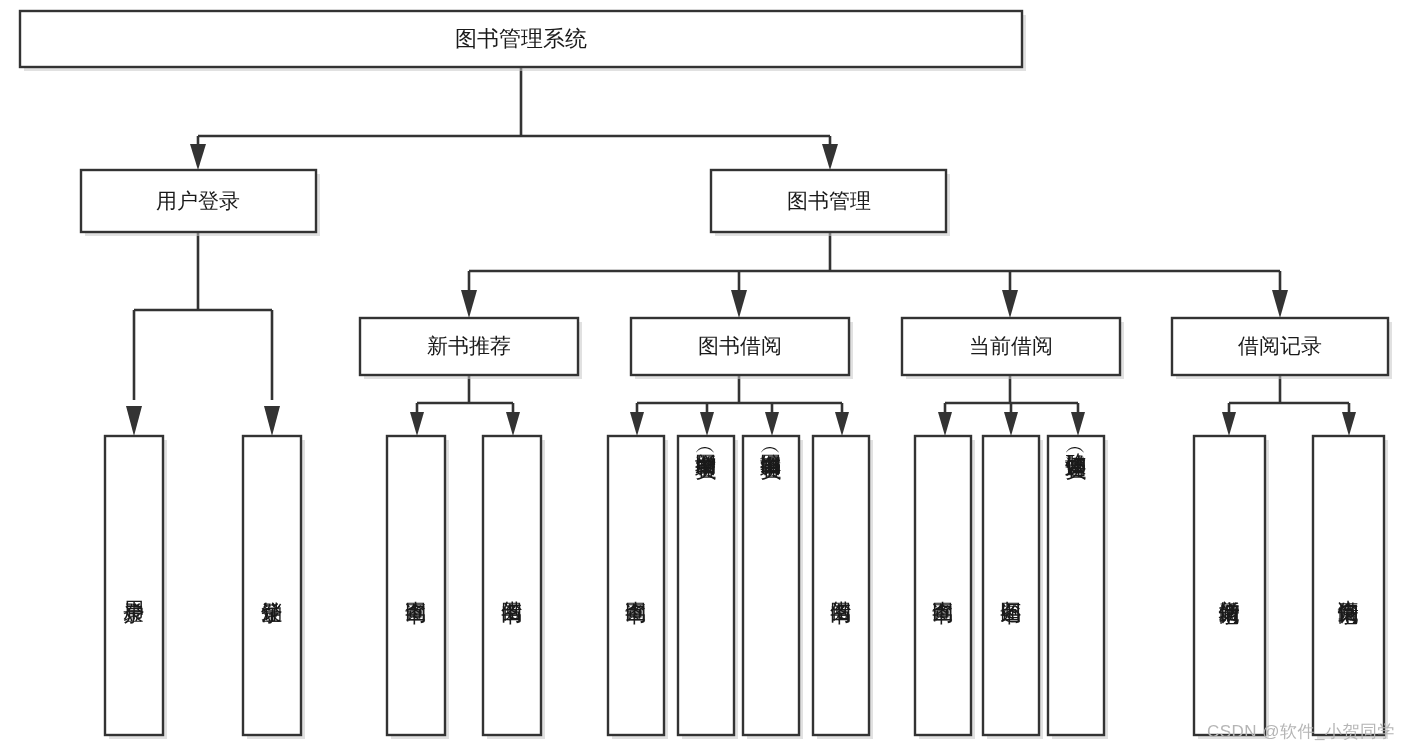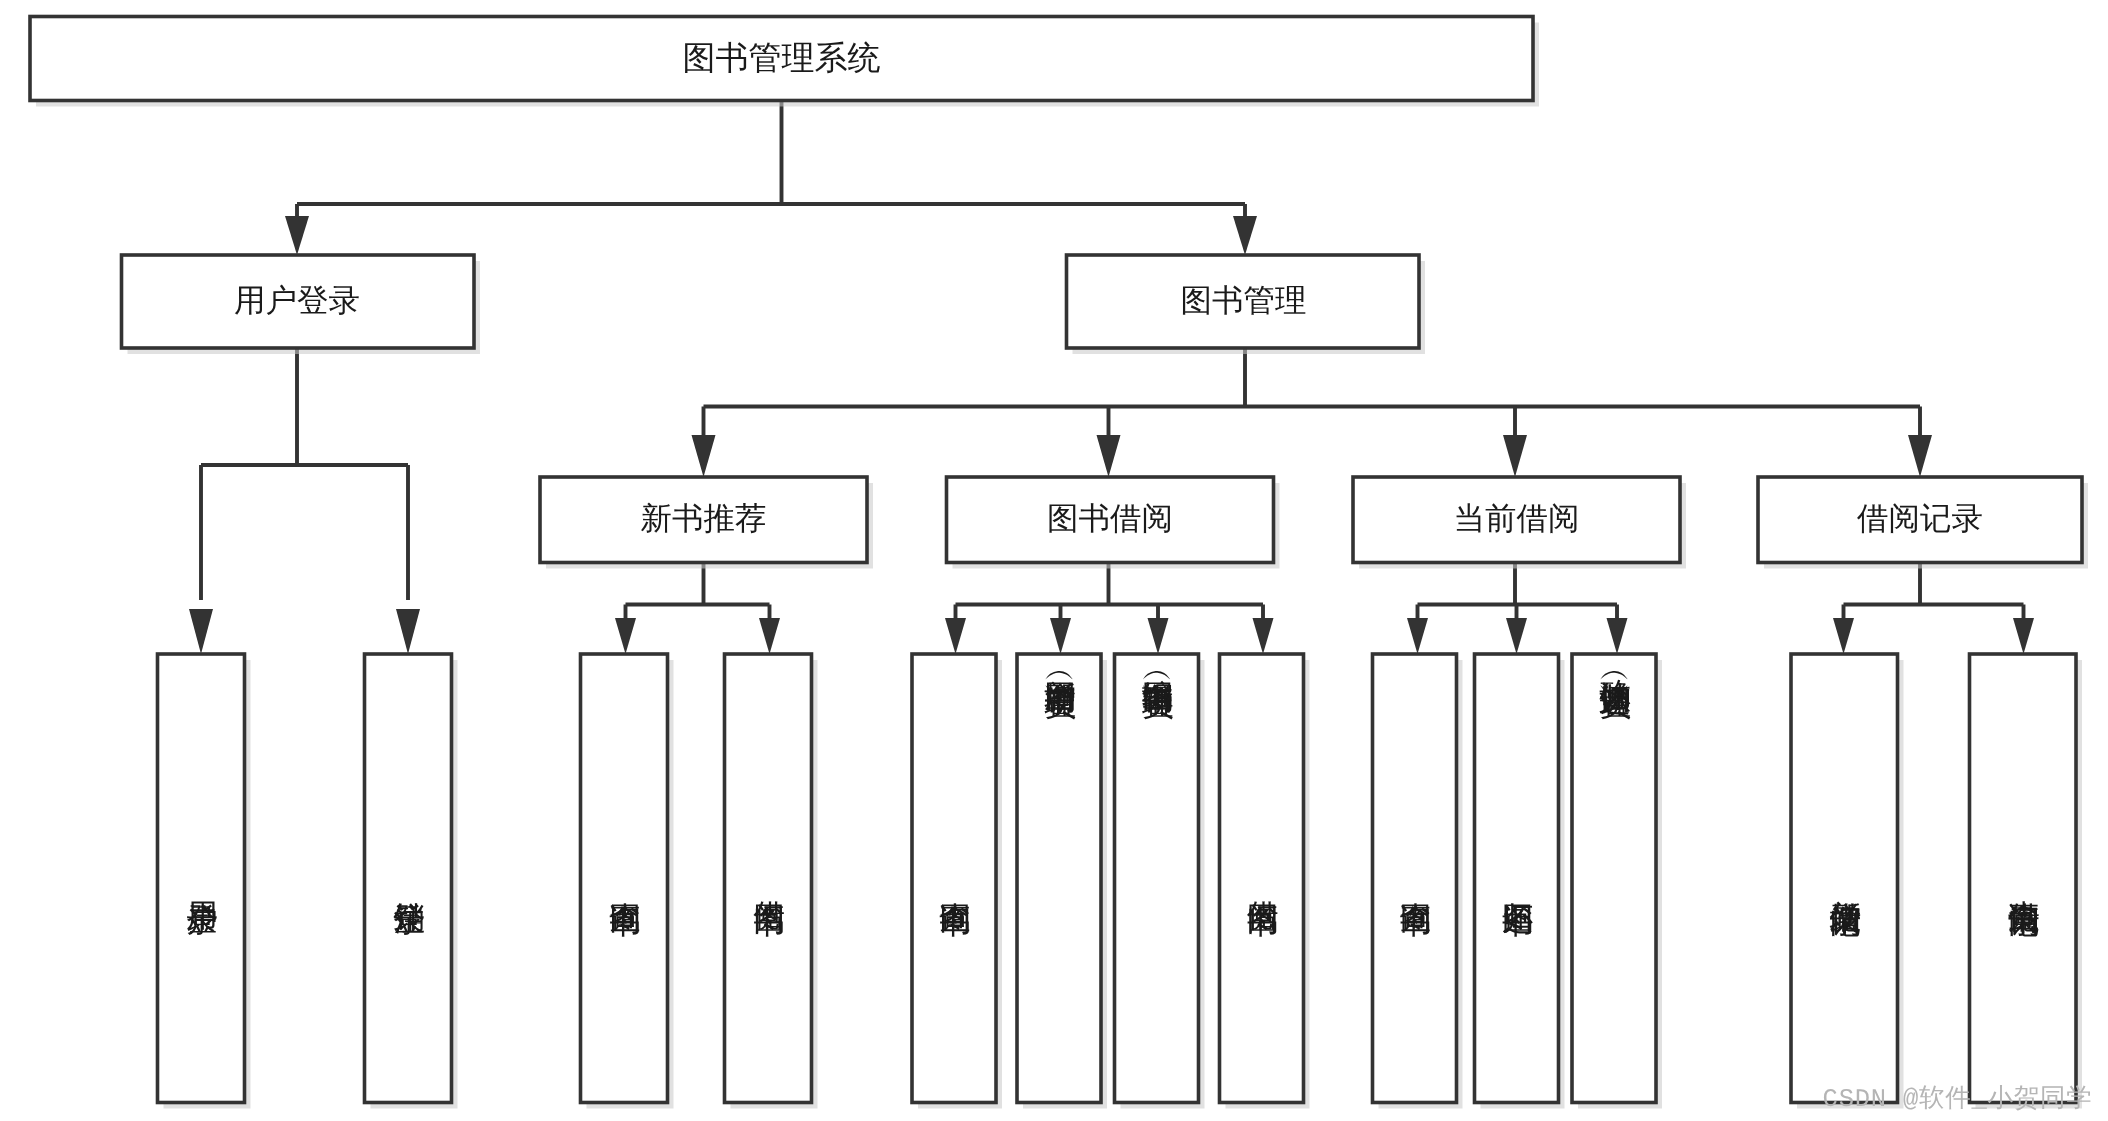--- a/index.html
+++ b/index.html
@@ -65,21 +65,21 @@
     justify-content: center;
     text-align: center;
     letter-spacing: 1px;
     white-space: nowrap;
     pointer-events: none;
   }
   .watermark {
     position: absolute;
     right: 10px;
     bottom: 4px;
-    font-family: Liberation Mono, monospace;
+    font-family: Liberation Sans, sans-serif;
     font-size: 17px;
     color: #b5b5b5;
     letter-spacing: .5px;
     user-select: none;
   }
 </style>
 </head>
 <body>
 
 <div id="diagram-root">

